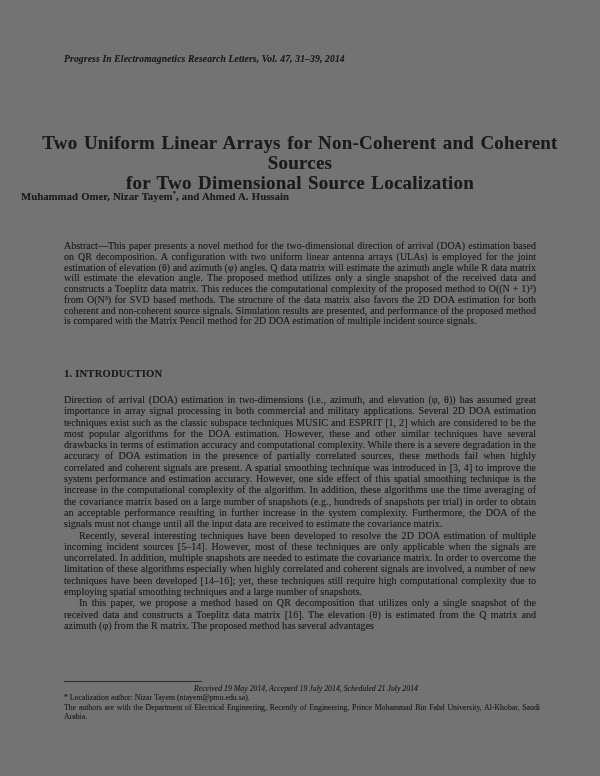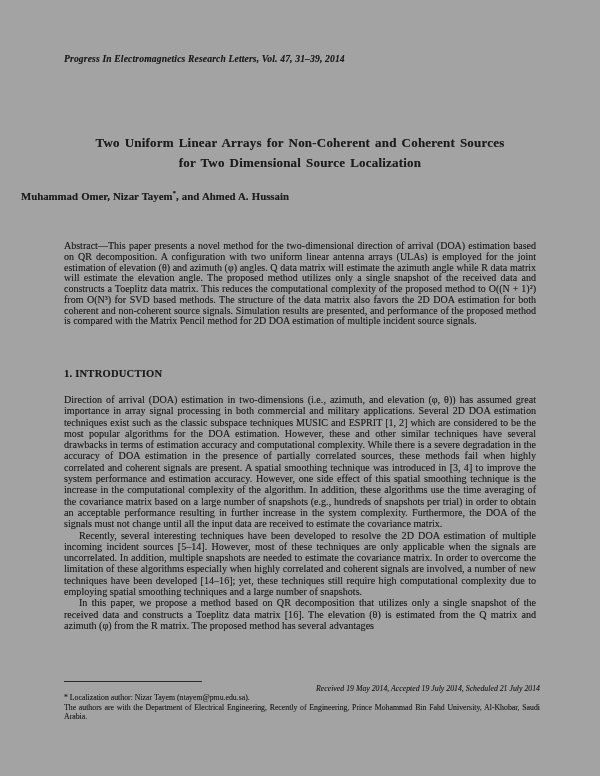--- a/index.html
+++ b/index.html
@@ -14,21 +14,21 @@
     overflow: hidden;
     font-family: "Liberation Serif", serif;
     color: #1b1b1b;
     -webkit-font-smoothing: antialiased;
   }
   .page {
     position: absolute;
     left: 0; top: 0;
     width: 600px;
     height: 776px;
-    background: #a3a3a3;
+    background: #737373;
   }
   .scan-text {
     text-shadow: 0 0 0.45px rgba(45,45,45,0.55);
   }
   .journal-header {
     position: absolute;
     left: 64px;
     top: 53px;
     width: 472px;
     font-weight: bold;
@@ -36,21 +36,21 @@
     font-size: 9.6px;
     letter-spacing: 0.15px;
   }
   .title {
     position: absolute;
     left: 30px;
     top: 133px;
     width: 540px;
     text-align: center;
     font-weight: bold;
-    font-size: 13px;
+    font-size: 19px;
     line-height: 20px;
     word-spacing: 1.5px;
     letter-spacing: 0.2px;
   }
   .authors {
     position: absolute;
     left: 21px;
     top: 190px;
     width: 540px;
     font-weight: bold;
@@ -112,21 +112,21 @@
     left: 64px;
     top: 684px;
     width: 476px;
     font-size: 7.8px;
     line-height: 9.4px;
     text-align: justify;
   }
   .footnote .received {
     font-style: italic;
     padding-left: 8px;
-    text-align: right;
+    text-align: center;
   }
   .footnote .corresponding {
     text-align: left;
   }
 </style>
 </head>
 <body>
 
 <div class="page">
 

